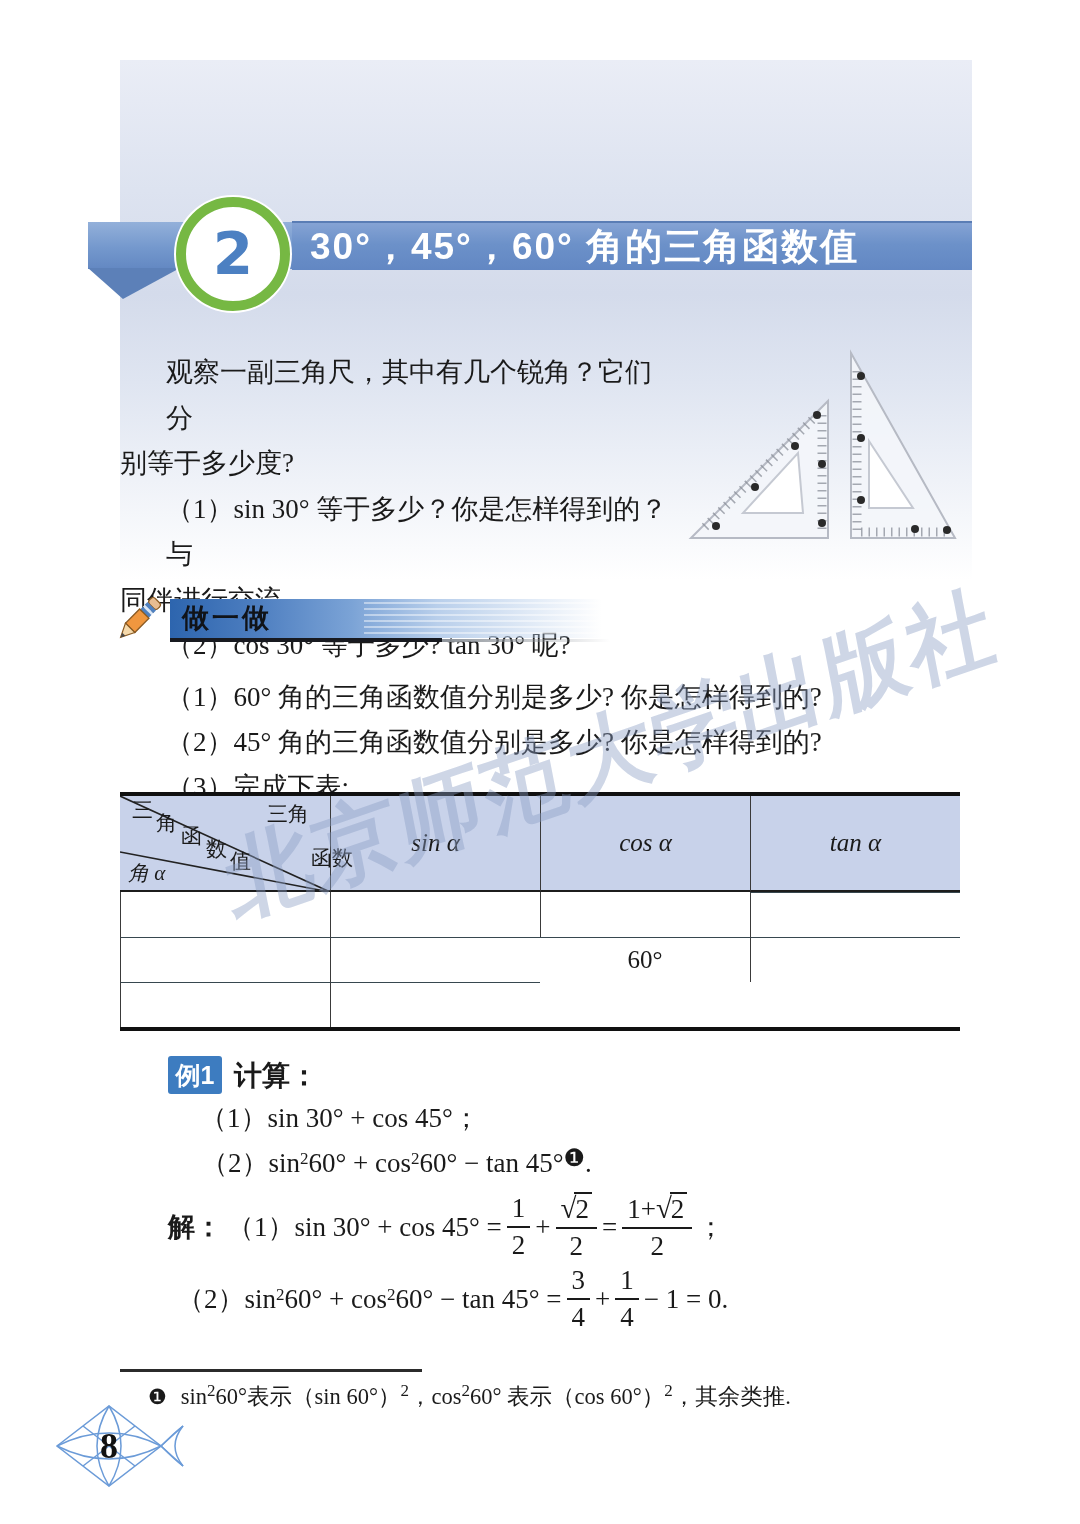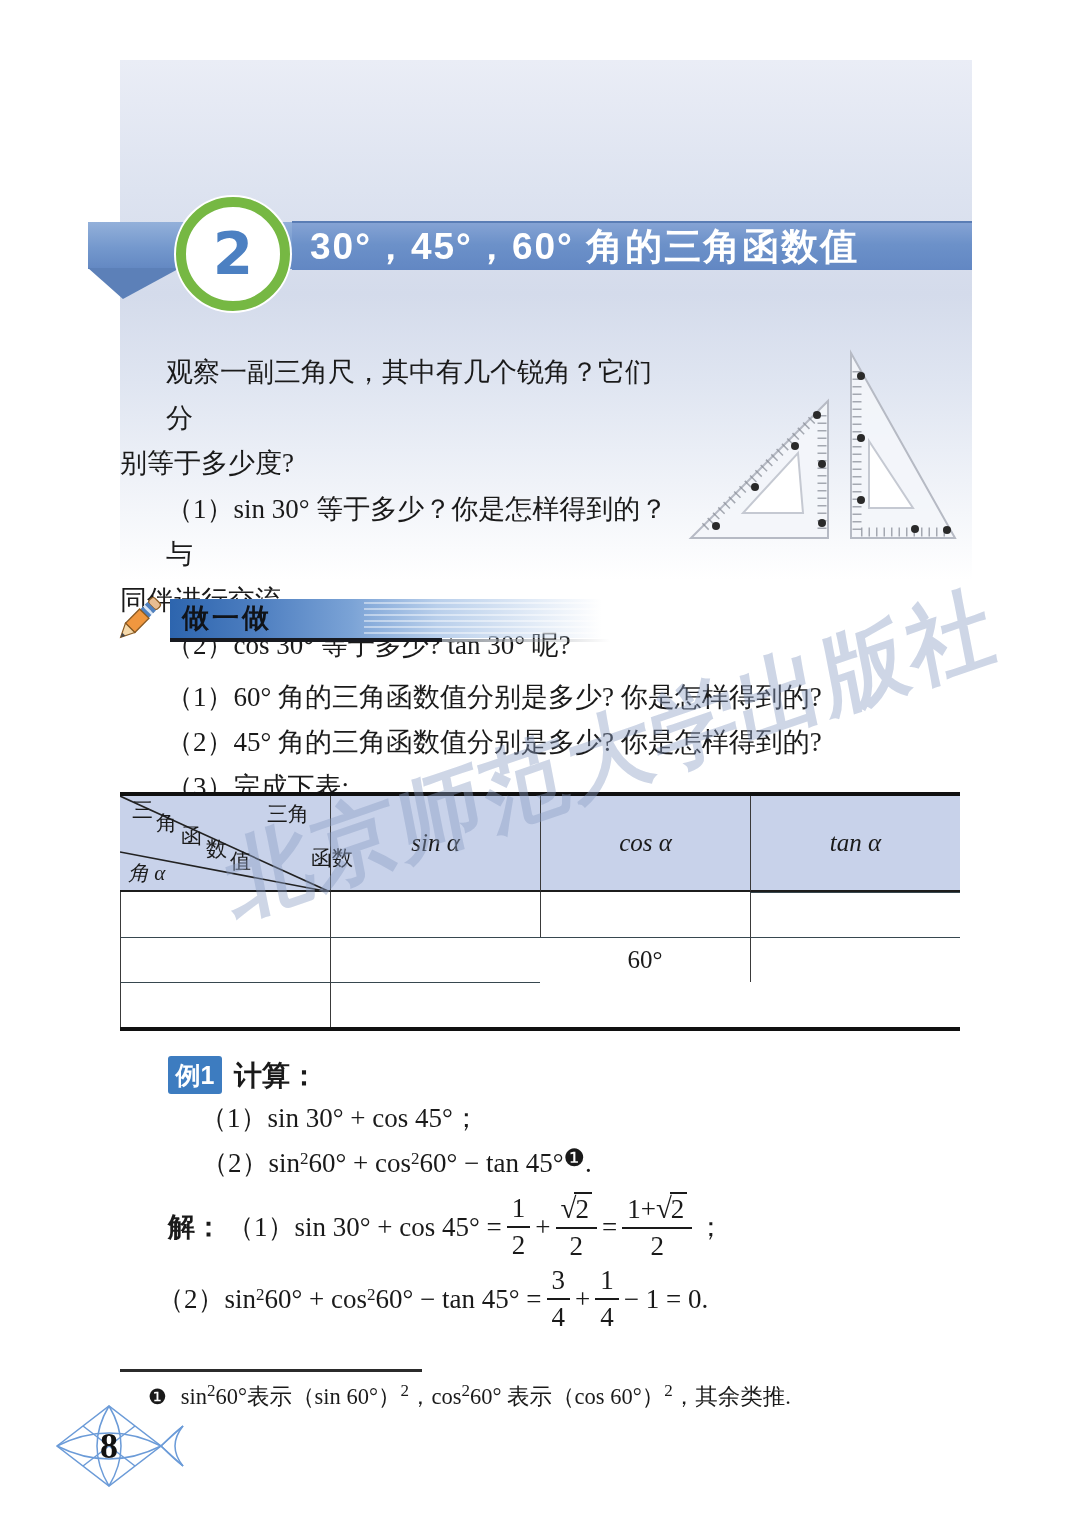--- a/index.html
+++ b/index.html
@@ -221,21 +221,21 @@
       <span class="den">2</span>
     </span>
     <span>=</span>
     <span class="frac">
       <span class="num"><span>1+</span><span class="sqrt"><span class="sign">√</span><span class="rad">2</span></span></span>
       <span class="den">2</span>
     </span>
     <span>；</span>
   </div>
 
-  <div class="abs eqrow" style="left:157px;top:1258px;height:82px;">
+  <div class="abs eqrow" style="left:177px;top:1258px;height:82px;">
     <span><span>（2）sin</span><span class="sup">2</span><span>60° + cos</span><span class="sup">2</span><span>60° − tan 45° =</span></span>
     <span class="frac">
       <span class="num">3</span>
       <span class="den">4</span>
     </span>
     <span>+</span>
     <span class="frac">
       <span class="num">1</span>
       <span class="den">4</span>
     </span>

